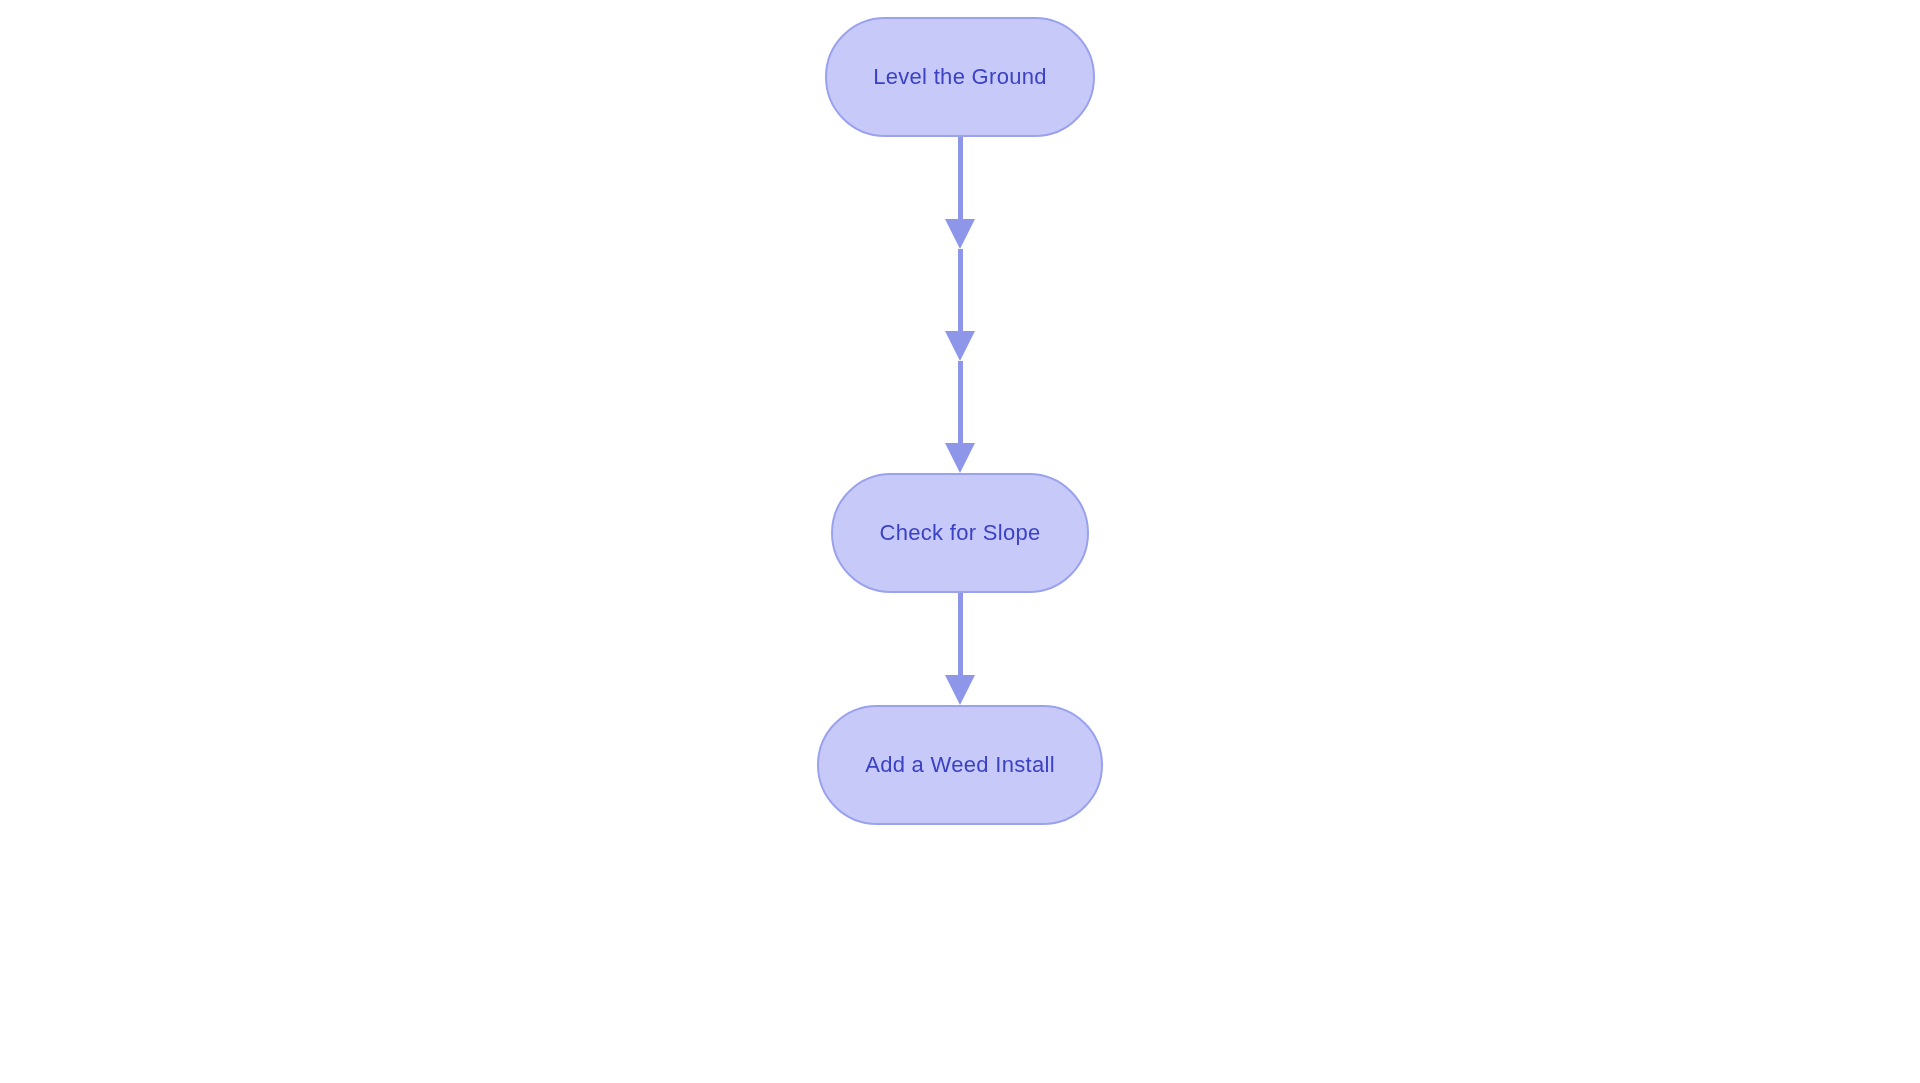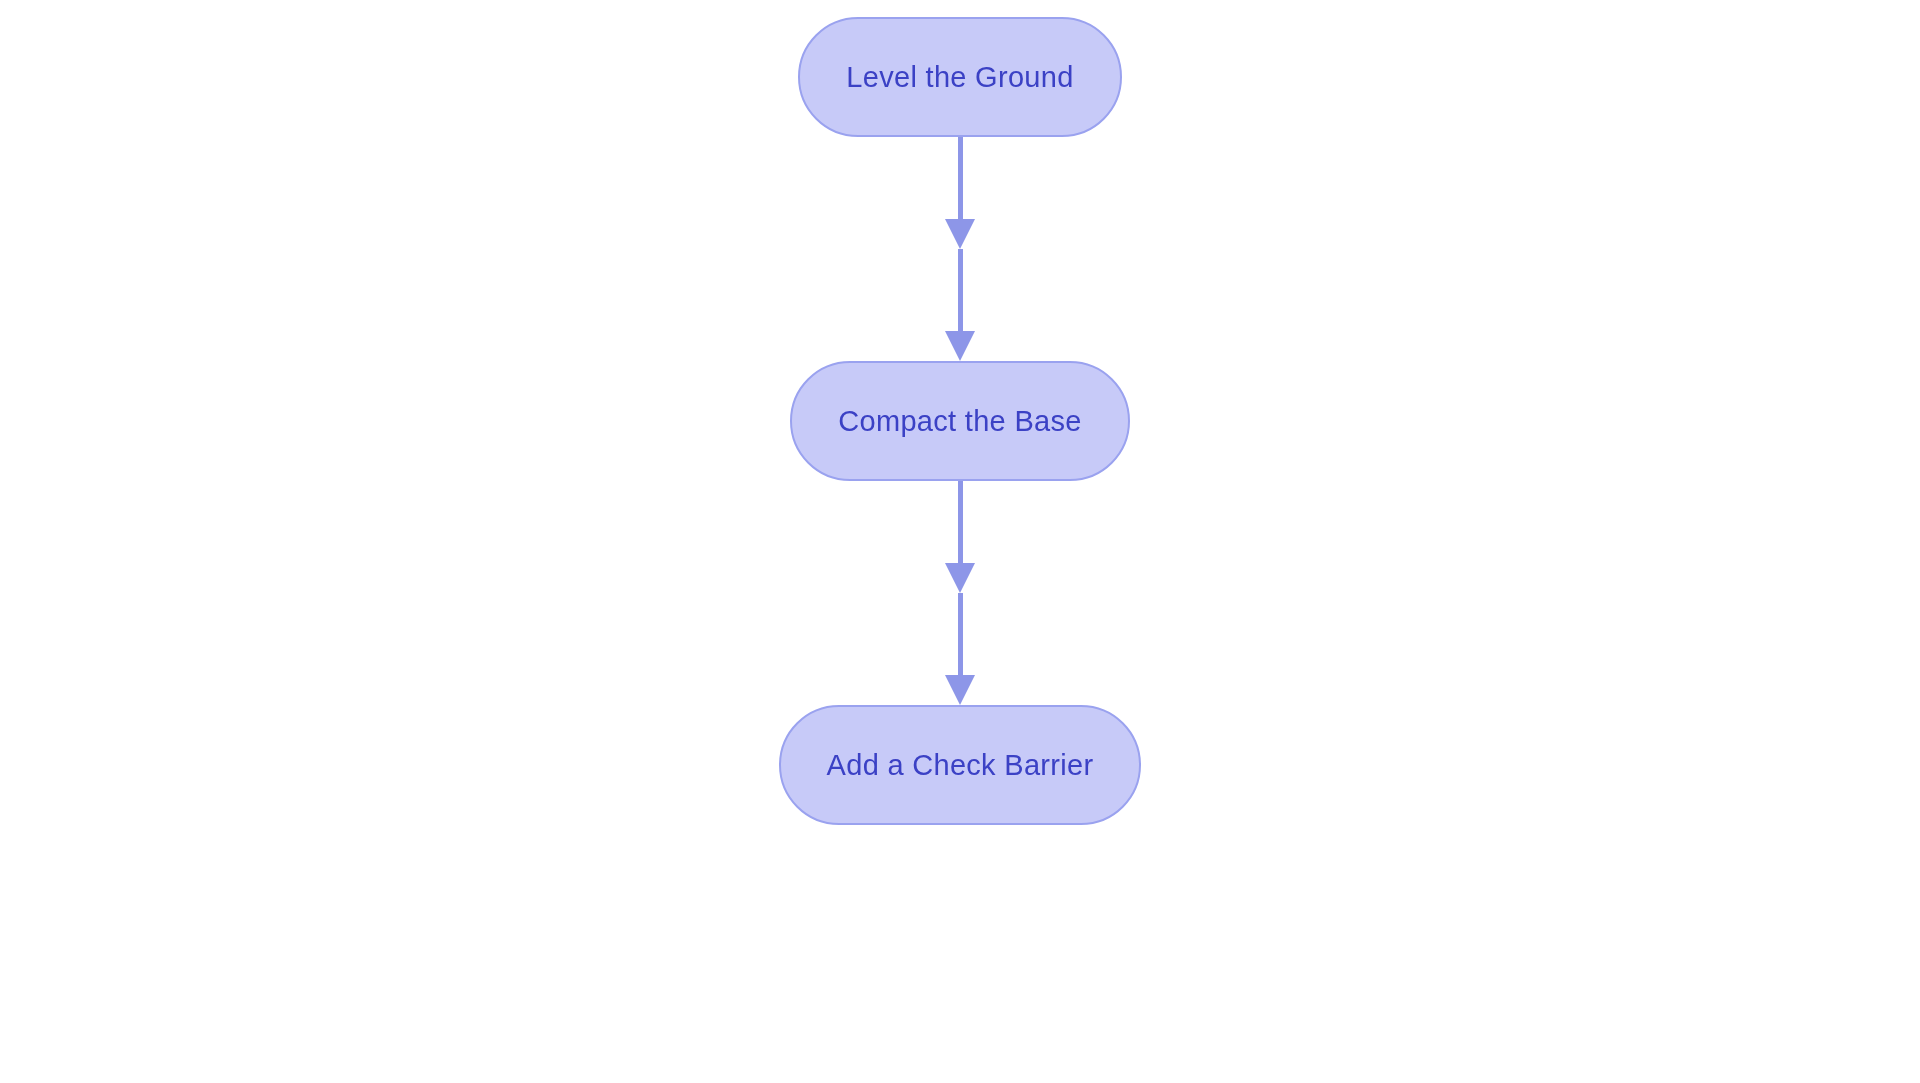--- a/index.html
+++ b/index.html
@@ -33,21 +33,21 @@
     background: var(--node-fill);
     border: 2px solid var(--node-border);
     border-radius: 60px;
     display: flex;
     align-items: center;
     justify-content: center;
     flex: 0 0 auto;
   }
   .node-label {
     color: var(--node-text);
-    font-size: 29px;
+    font-size: 22px;
     font-weight: 500;
     letter-spacing: 0.3px;
     white-space: nowrap;
   }
   .arrow {
     height: 112px;
     flex: 0 0 auto;
     display: flex;
     flex-direction: column;
     align-items: center;
@@ -79,32 +79,32 @@
     <div class="arrow-line"></div>
     <div class="arrow-head"></div>
   </div>
 
 
   <div class="arrow">
     <div class="arrow-line"></div>
     <div class="arrow-head"></div>
   </div>
 
+
+  <div class="arrow">
+    <div class="arrow-line"></div>
+    <div class="arrow-head"></div>
+  </div>
+
   <div class="node">
-    <span class="node-label">Compact the Base</span>
+    <span class="node-label">Check for Slope</span>
   </div>
 
   <div class="arrow">
     <div class="arrow-line"></div>
     <div class="arrow-head"></div>
   </div>
 
-
-  <div class="arrow">
-    <div class="arrow-line"></div>
-    <div class="arrow-head"></div>
-  </div>
-
   <div class="node">
-    <span class="node-label">Add a Check Barrier</span>
+    <span class="node-label">Add a Weed Install</span>
   </div>
 
 </div>
 
 </body></html>

